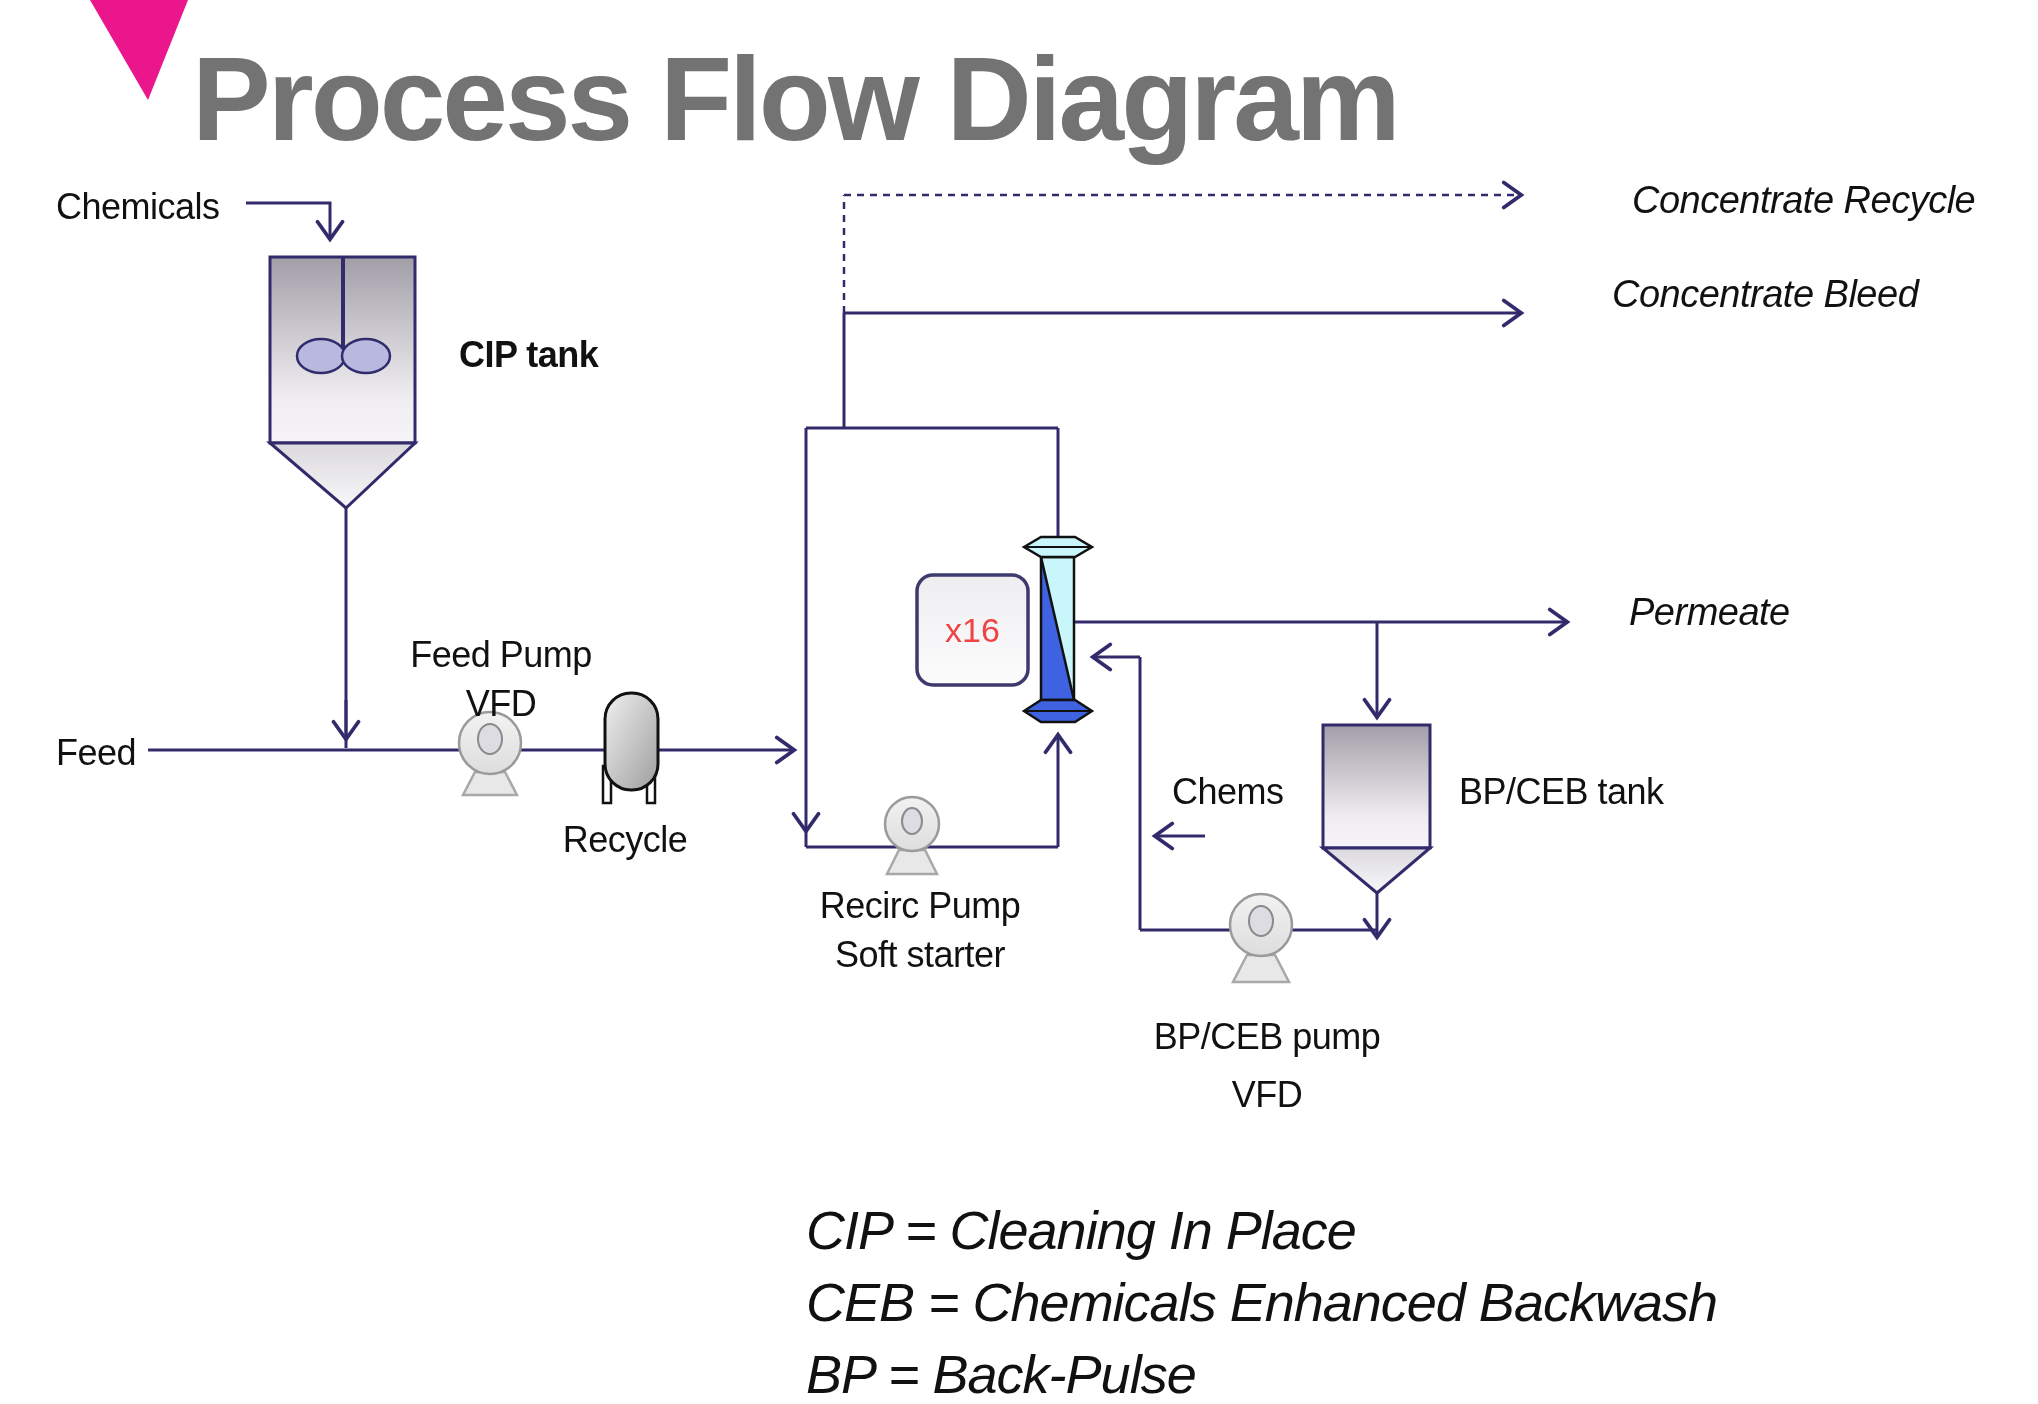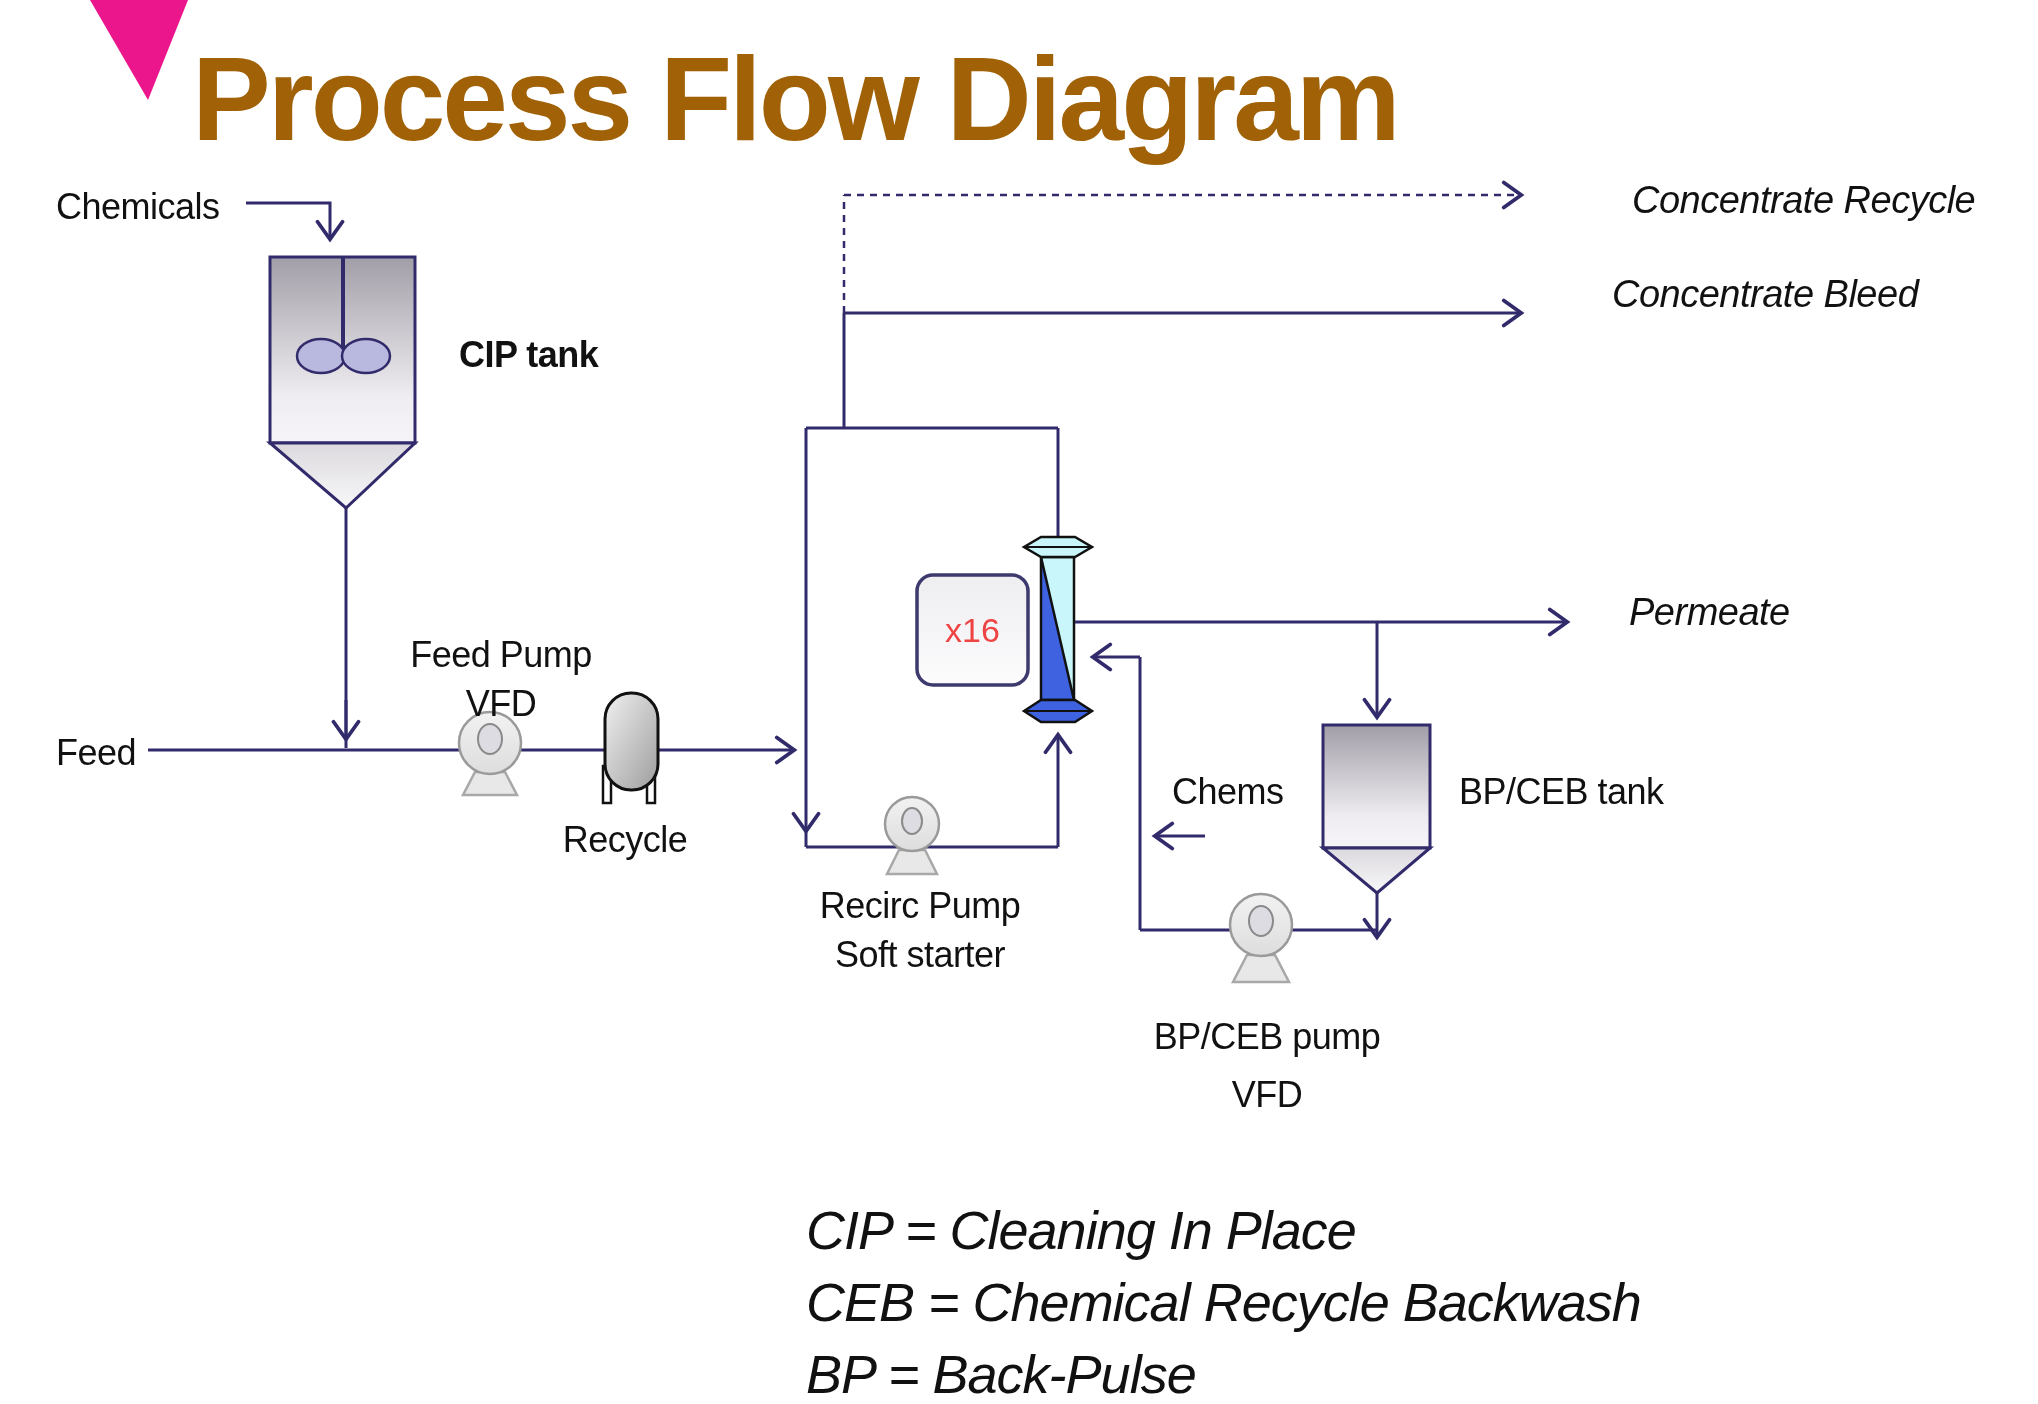--- a/index.html
+++ b/index.html
@@ -20,21 +20,21 @@
     letter-spacing:-0.5px;
   }
   .lbl.center { text-align:center; }
   .lbl.italic { font-style:italic; font-size:38px; }
   .page-title {
     position:absolute;
     left:192px; top:40px;
     font-size:118px;
     font-weight:700;
     letter-spacing:-3px;
-    color:#a16207;
+    color:#737373;
     line-height:1;
     white-space:nowrap;
   }
   .two-line { line-height:1.35; }
   .pump-lbl { line-height:1.6; }
   .legend {
     position:absolute;
     left:806px; top:1194px;
     font-size:54px;
     font-style:italic;
@@ -187,17 +187,17 @@
   <div class="lbl" style="left:1172px; top:770px;">Chems</div>
   <div class="lbl" style="left:1459px; top:770px;">BP/CEB tank</div>
 
   <div class="lbl center pump-lbl" style="left:1117px; top:1008px; width:300px;">
     <div>BP/CEB pump</div>
     <div>VFD</div>
   </div>
 
   <div class="legend">
     <div>CIP = Cleaning In Place</div>
-    <div>CEB = Chemical Recycle Backwash</div>
+    <div>CEB = Chemicals Enhanced Backwash</div>
     <div>BP = Back-Pulse</div>
   </div>
 
 </div>
 
 </body></html>

